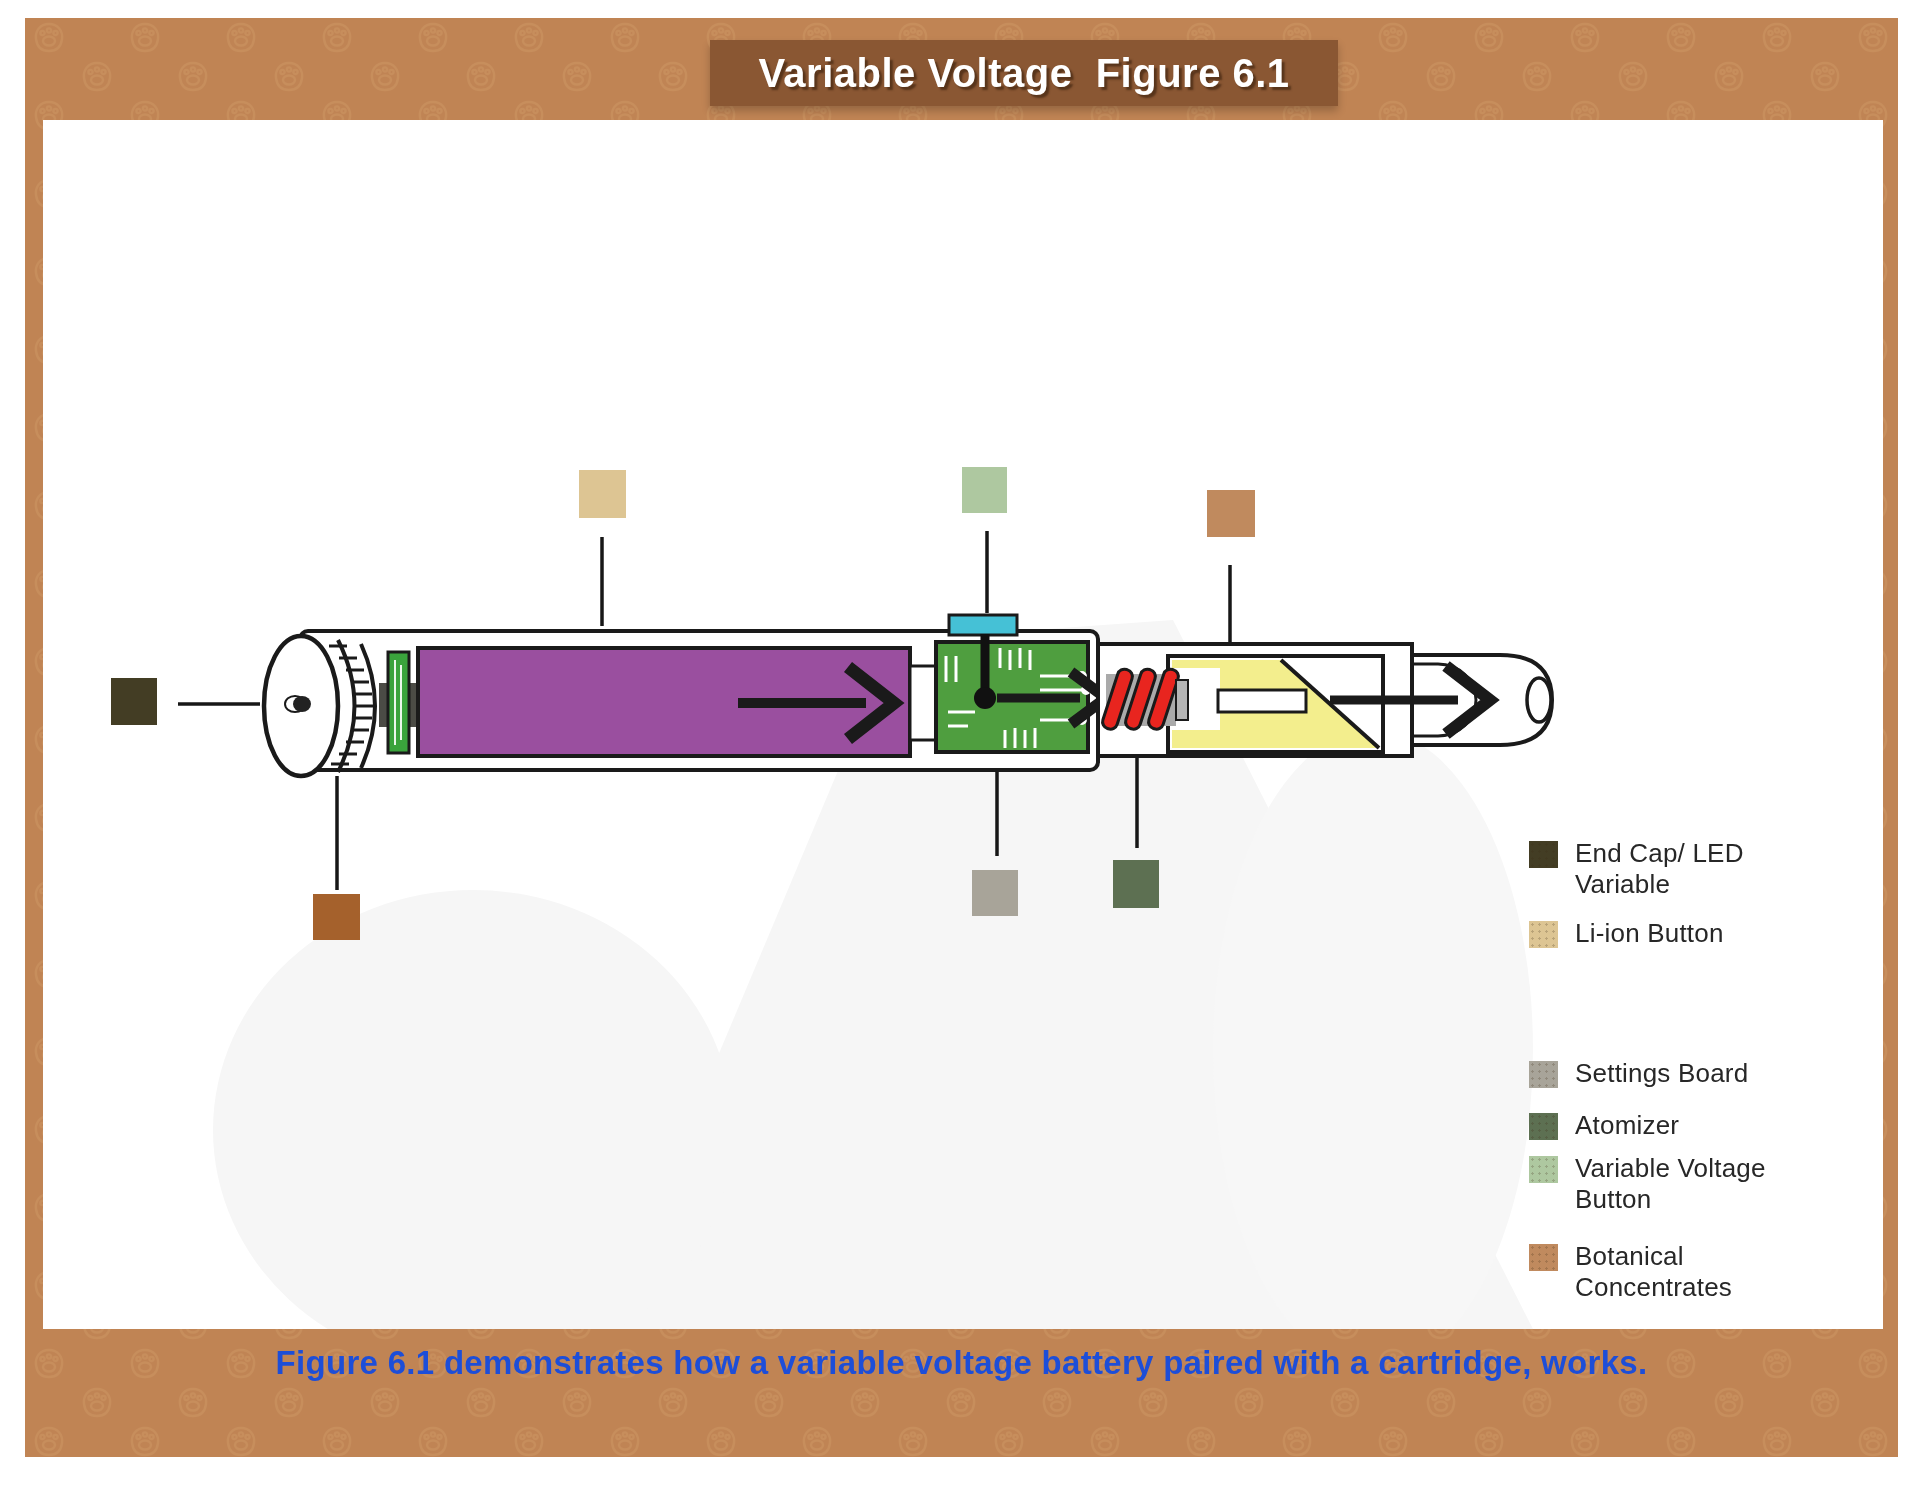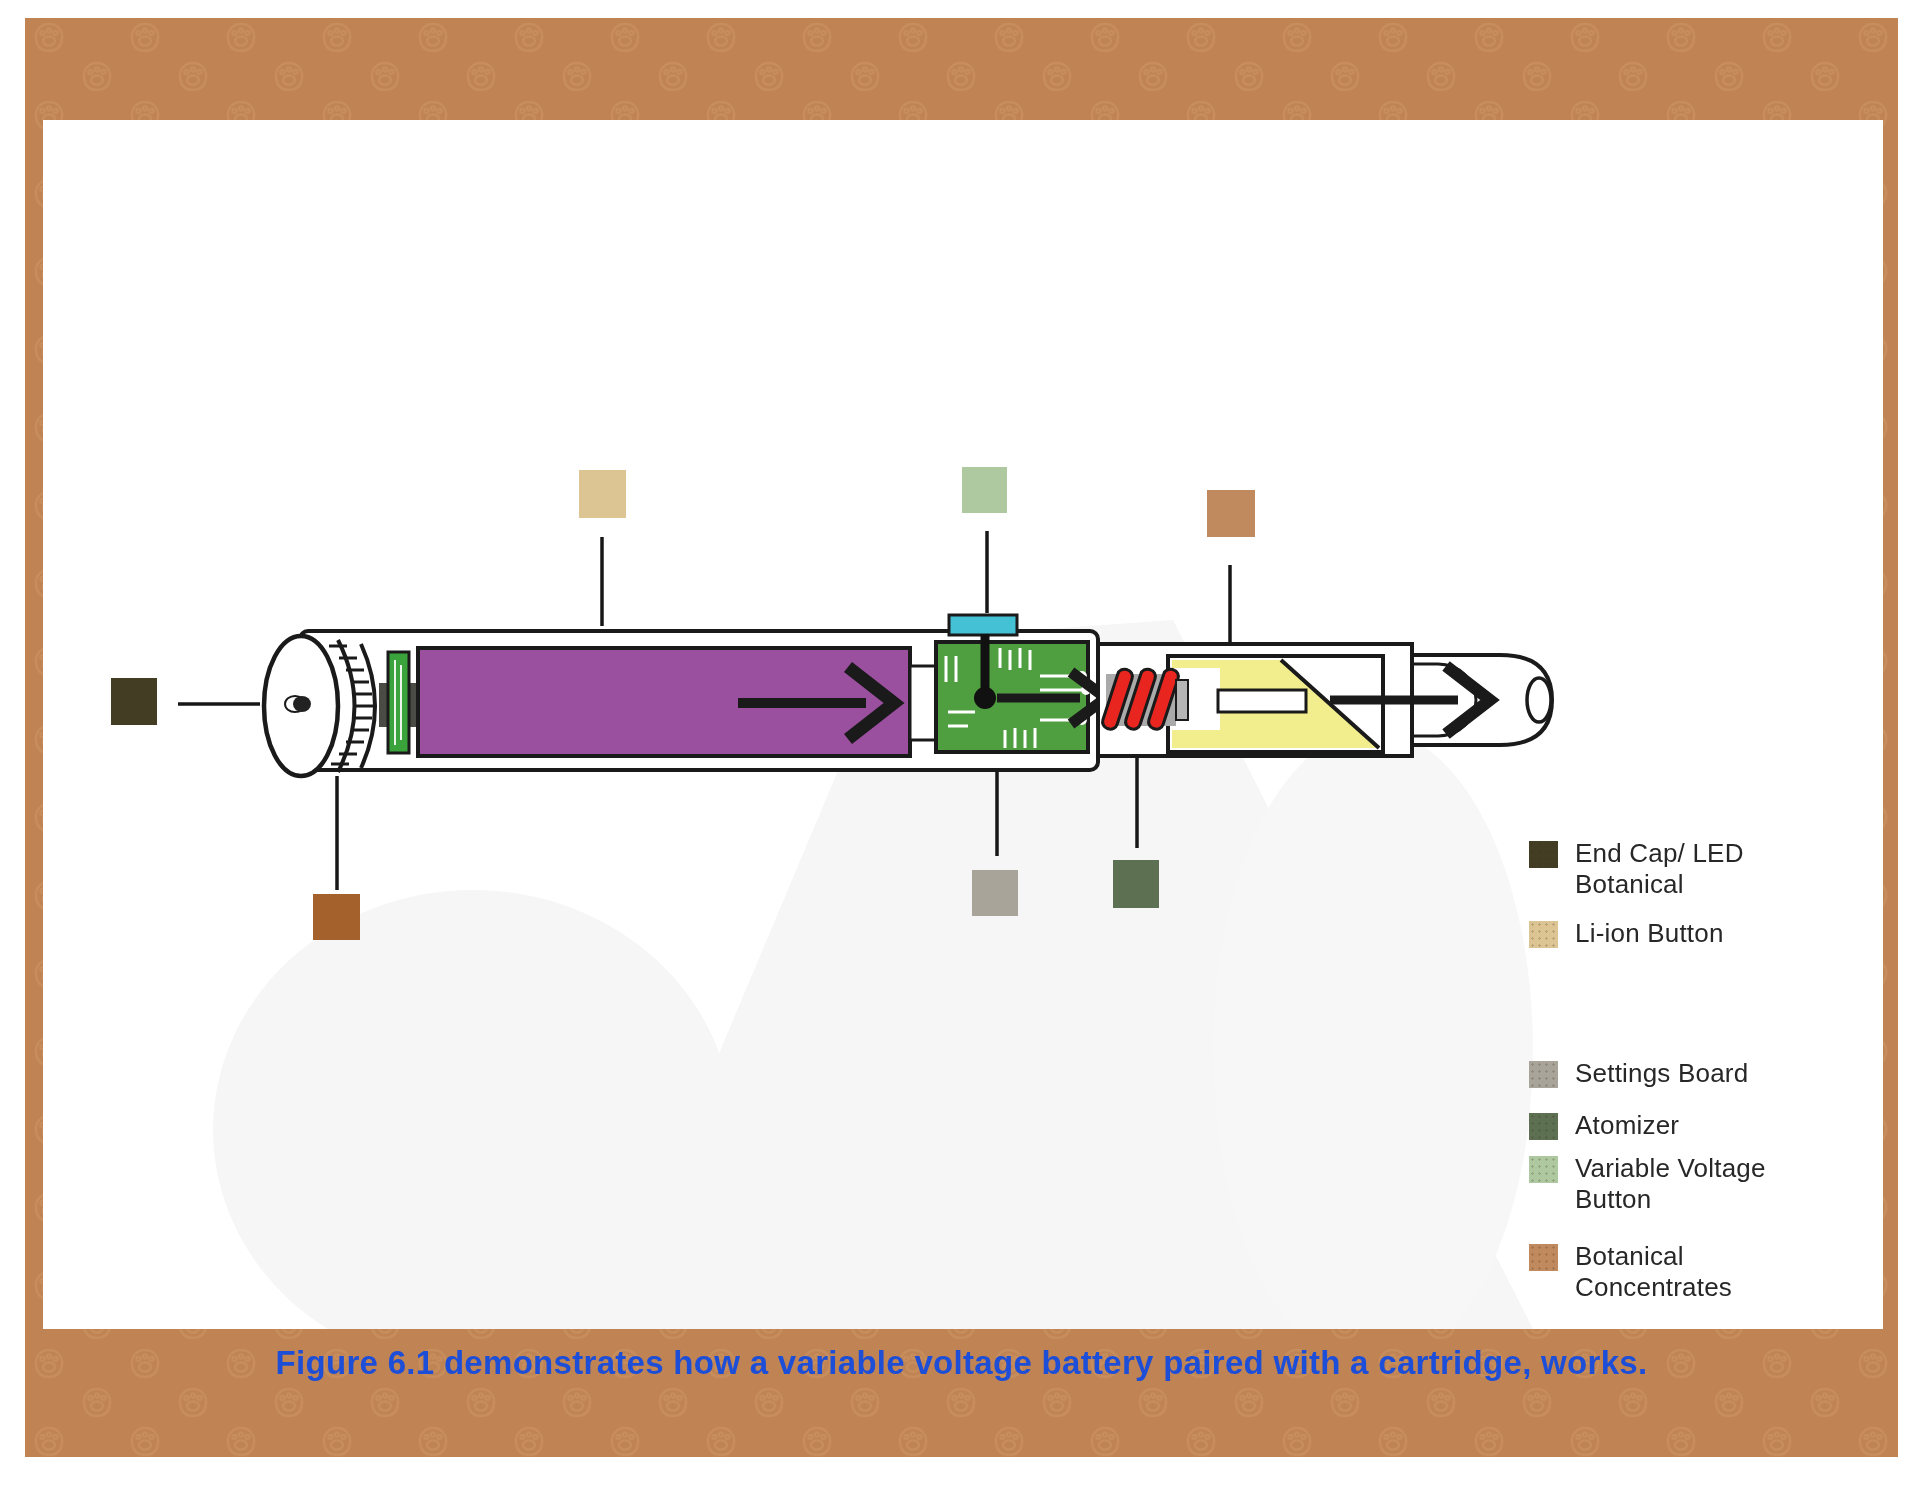--- a/index.html
+++ b/index.html
@@ -47,24 +47,27 @@
 
     <div class="content">
       <svg class="watermark" viewBox="0 0 1840 1209" xmlns="http://www.w3.org/2000/svg">
         <polygon points="560,1209 850,520 1130,500 1490,1209" fill="#f6f6f6"></polygon>
         <ellipse cx="430" cy="1010" rx="260" ry="240" fill="#f6f6f6"></ellipse>
         <ellipse cx="1330" cy="930" rx="160" ry="320" fill="#f7f7f7"></ellipse>
       </svg>
     </div>
   </div>
 
+  <div class="title-banner">
+    <span>Variable Voltage  Figure 6.1</span>
+  </div>
 
   <div class="legend-row" style="top:838px">
     <div class="legend-swatch" style="background-color: rgb(67, 61, 36);"></div>
-    <div class="legend-label">End Cap/ LED Botanical</div>
+    <div class="legend-label">End Cap/ LED Variable</div>
   </div>
   <div class="legend-row" style="top:918px">
     <div class="legend-swatch" style="background-color: rgb(221, 197, 147);"></div>
     <div class="legend-label">Li-ion Button</div>
   </div>
   <div class="legend-row" style="top:1058px">
     <div class="legend-swatch" style="background-color: rgb(168, 164, 153);"></div>
     <div class="legend-label">Settings Board</div>
   </div>
   <div class="legend-row" style="top:1110px">

